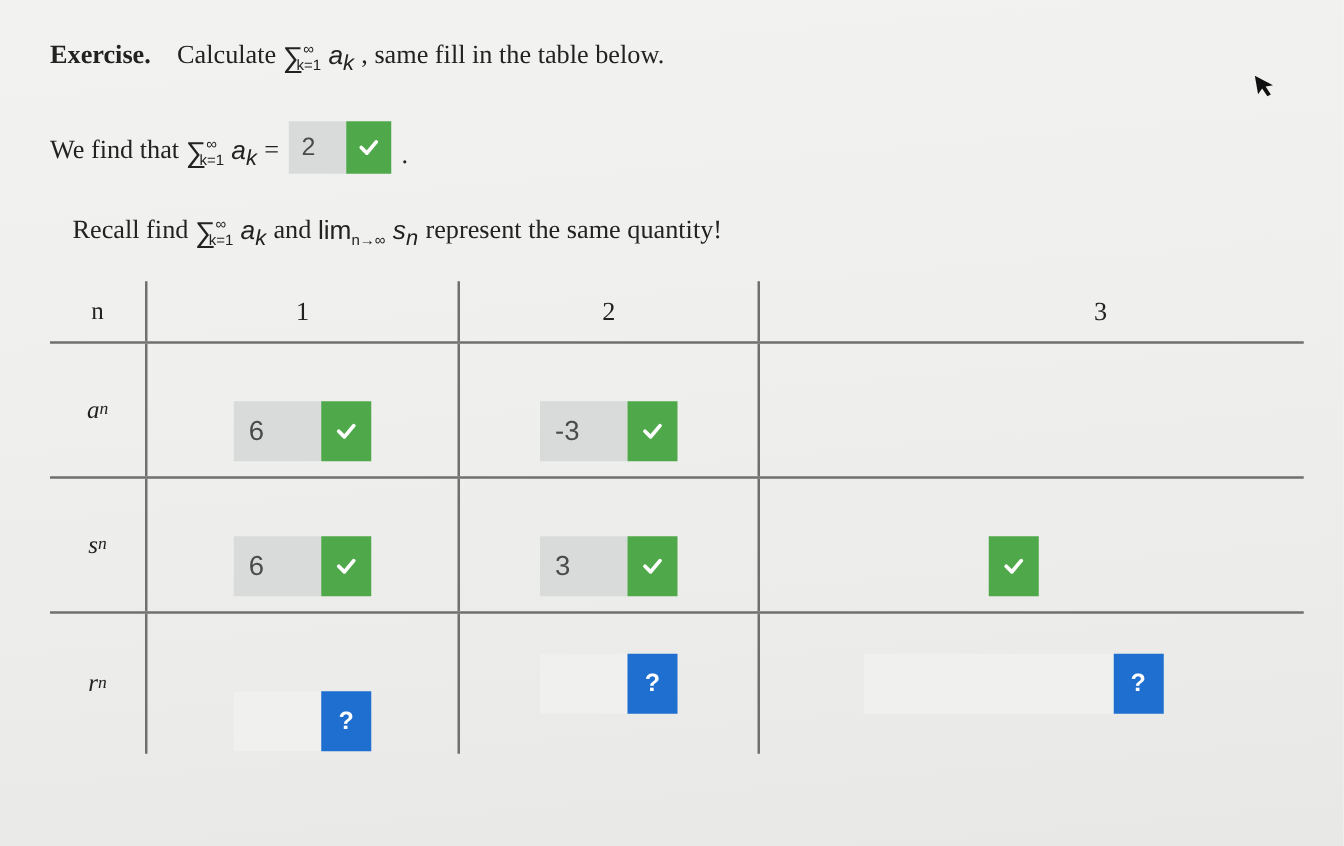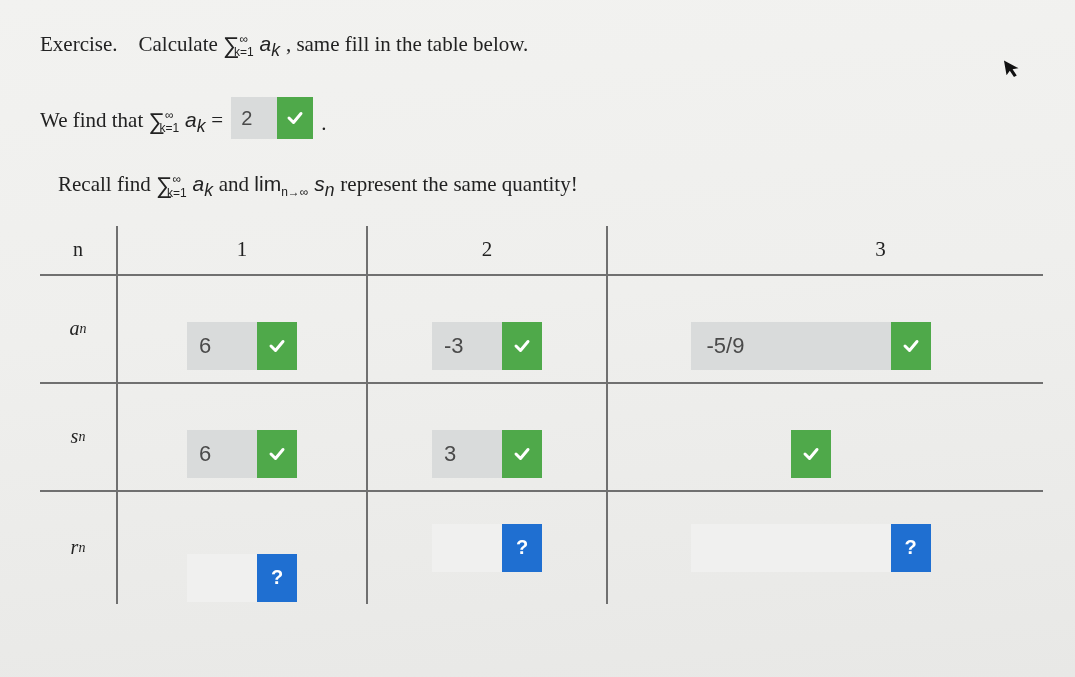--- a/index.html
+++ b/index.html
@@ -11,21 +11,21 @@
     color: #222;
   }
   .page {
     width: 1075px;
     height: 677px;
     padding: 28px 32px 0 40px;
     position: relative;
     background: linear-gradient(175deg, #f2f2f0 0%, #efefed 45%, #e8e8e6 100%);
   }
   .line { font-size: 21px; line-height: 1.5; }
-  .bold { font-weight: normal; }
+  .bold { font-weight: bold; }
   .prompt { margin-bottom: 34px; }
   .wefind { margin-bottom: 29px; display:flex; align-items:flex-end; gap:6px;}
   .recall { margin-left: 18px; margin-bottom: 22px; }
   .math { font-family: Liberation Sans, sans-serif; }
   .sum { font-size: 23px; vertical-align: middle; }
   .inline-answer {
     display: inline-flex;
     align-items: stretch;
     vertical-align: middle;
     margin: 0 2px;
@@ -192,30 +192,20 @@
       <div class="cell c2">
         <span class="answer-box">
           <span class="ans-field">-3</span>
           <span class="badge correct">
               <svg viewBox="0 0 24 24">
                 <path d="M4 12 L10 18 L20 6" stroke="#fff" stroke-width="4" fill="none" stroke-linecap="round" stroke-linejoin="round"></path>
               </svg>
             </span>
         </span>
       </div>
-      <div class="cell c3 last">
-        <span class="answer-box wide">
-          <span class="ans-field">-5/9</span>
-          <span class="badge correct">
-              <svg viewBox="0 0 24 24">
-                <path d="M4 12 L10 18 L20 6" stroke="#fff" stroke-width="4" fill="none" stroke-linecap="round" stroke-linejoin="round"></path>
-              </svg>
-            </span>
-        </span>
-      </div>
     </div>
 
     <div class="row body">
       <div class="colhdr">
         <span style="font-style:italic;">s</span>
           <sub>n</sub>
       </div>
       <div class="cell c1">
         <span class="answer-box">
           <span class="ans-field">6</span>

